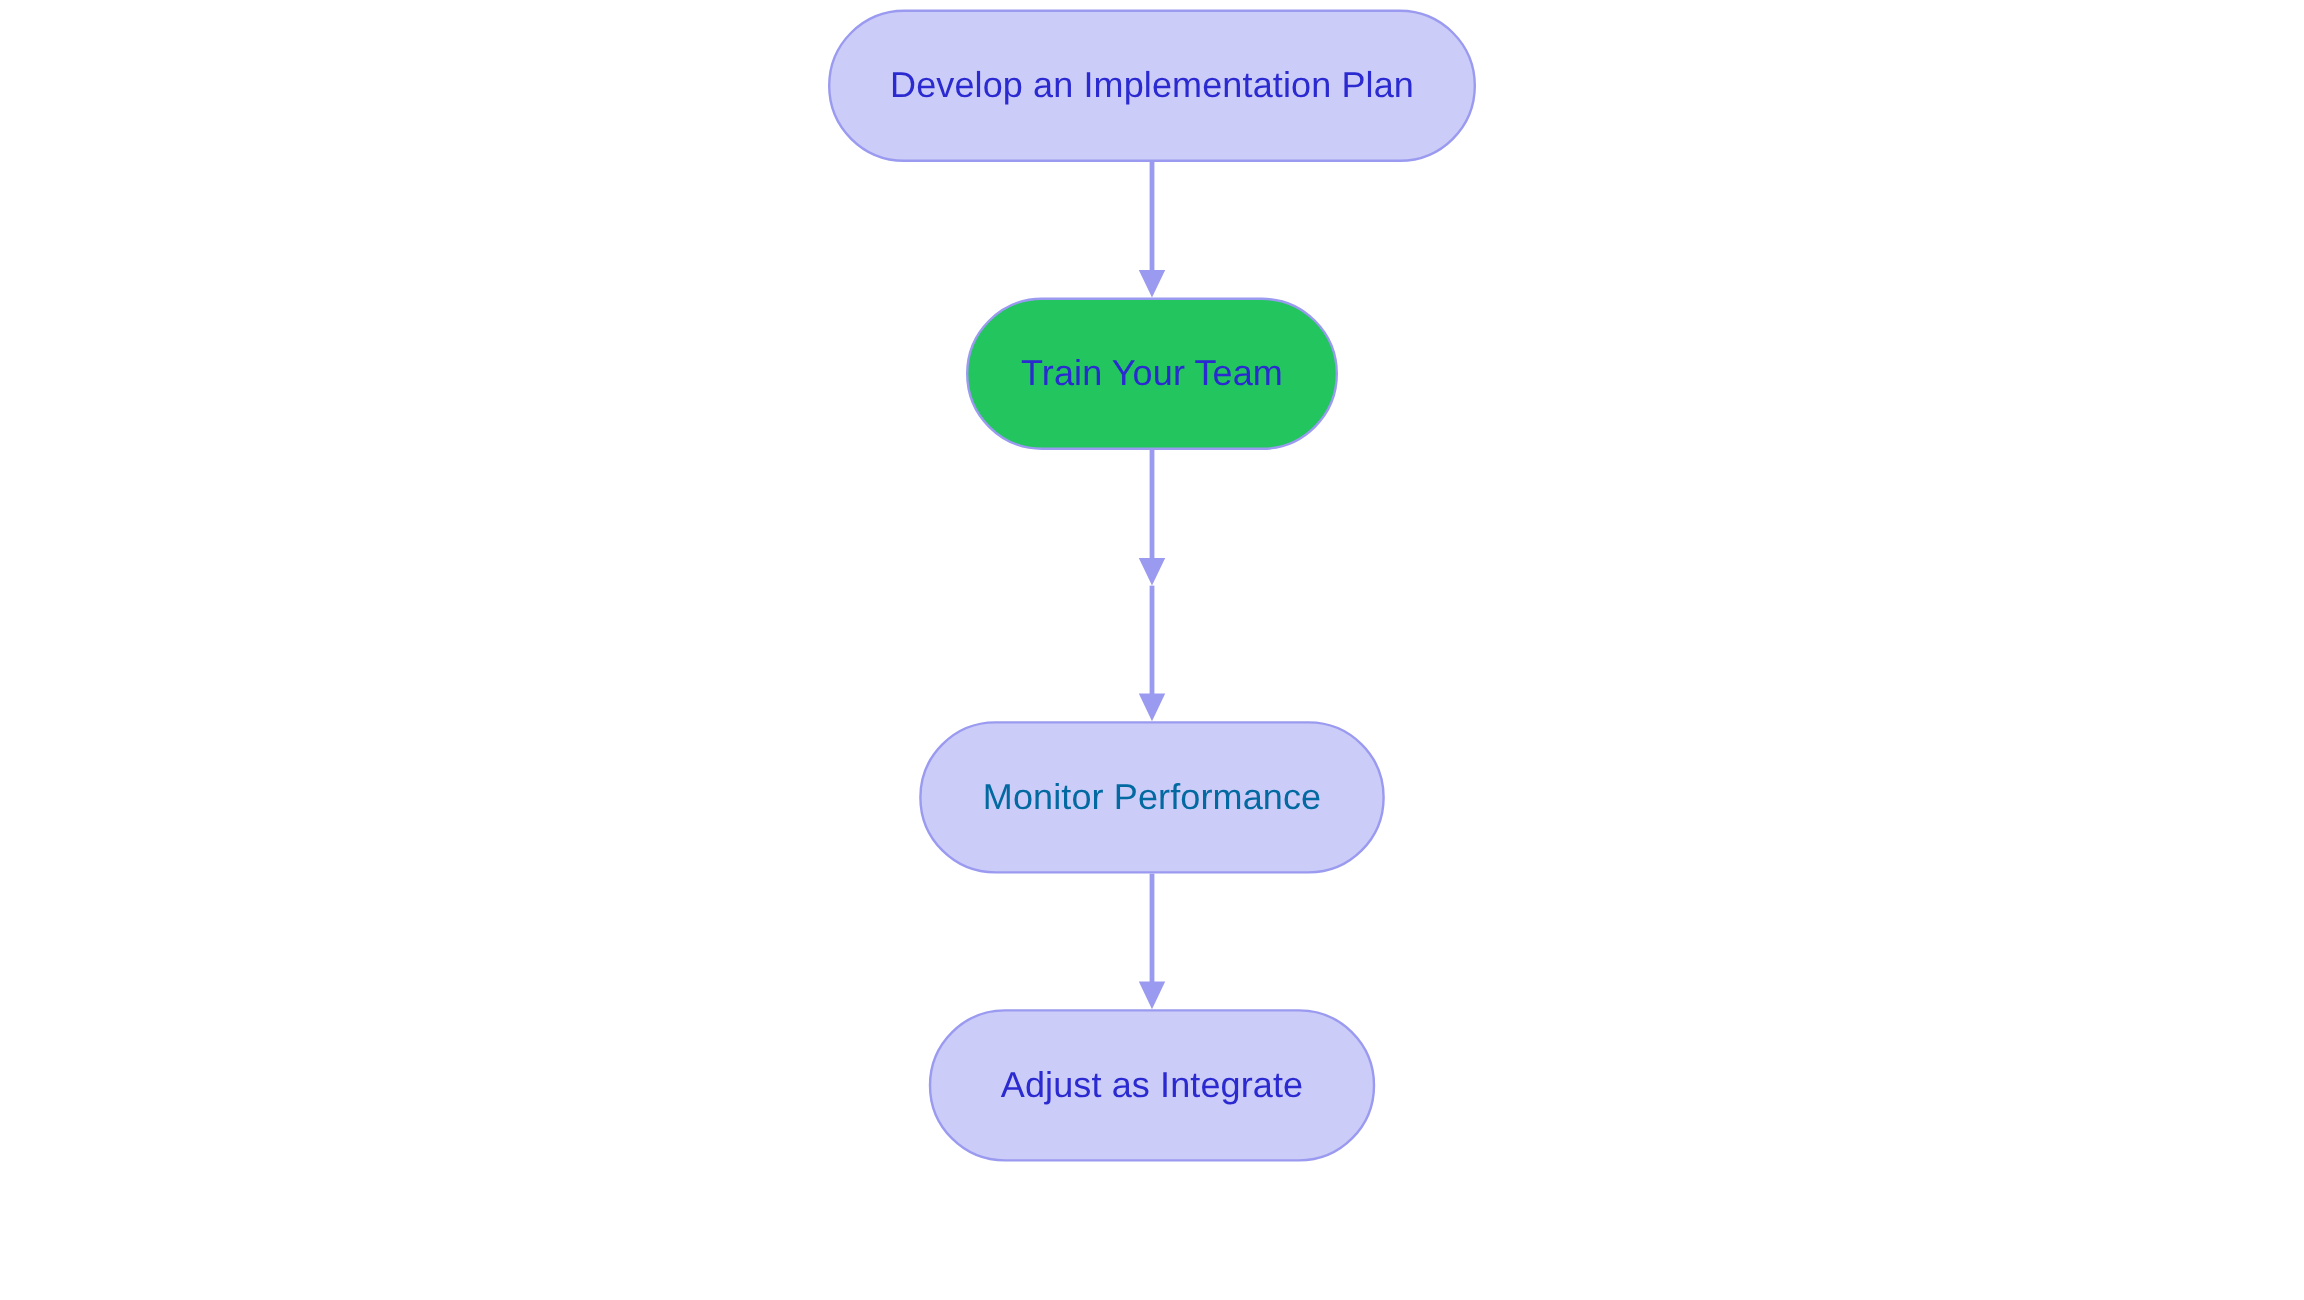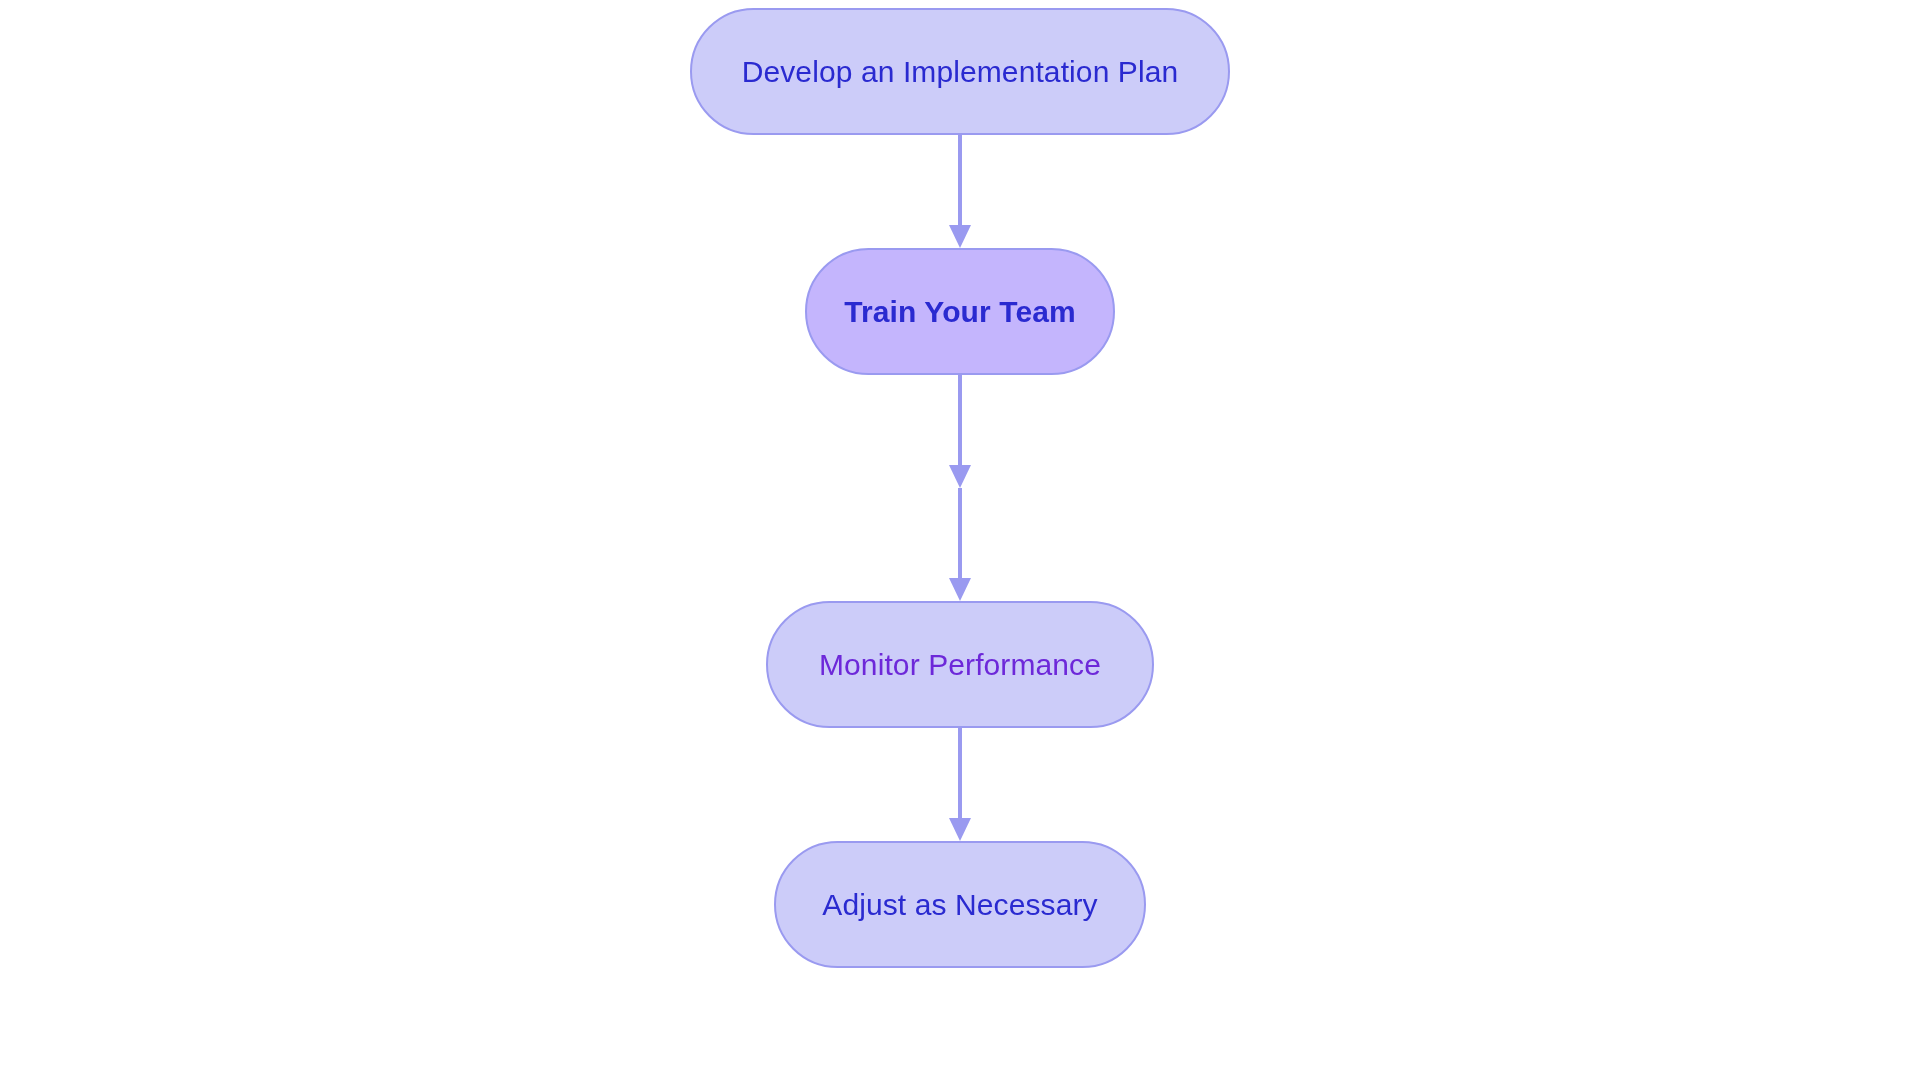--- a/index.html
+++ b/index.html
@@ -77,48 +77,48 @@
       <span class="node-label">Develop an Implementation Plan</span>
     </div>
 
     <div class="connector">
       <svg viewBox="0 0 26 113" xmlns="http://www.w3.org/2000/svg" aria-hidden="true">
         <line x1="13" y1="0" x2="13" y2="95" stroke="#9a9af0" stroke-width="4"></line>
         <polygon points="13,113 2,90 24,90" fill="#9a9af0"></polygon>
       </svg>
     </div>
 
-    <div class="node" style="width: 310px; background: #c4b5fd; border-color: rgb(154, 154, 240); color: rgb(42, 42, 208); font-weight: bold;">
+    <div class="node" style="width: 310px; background: #22c55e; border-color: rgb(154, 154, 240); color: rgb(42, 42, 208);">
       <span class="node-label">Train Your Team</span>
     </div>
 
     <div class="connector">
       <svg viewBox="0 0 26 113" xmlns="http://www.w3.org/2000/svg" aria-hidden="true">
         <line x1="13" y1="0" x2="13" y2="95" stroke="#9a9af0" stroke-width="4"></line>
         <polygon points="13,113 2,90 24,90" fill="#9a9af0"></polygon>
       </svg>
     </div>
 
 
     <div class="connector">
       <svg viewBox="0 0 26 113" xmlns="http://www.w3.org/2000/svg" aria-hidden="true">
         <line x1="13" y1="0" x2="13" y2="95" stroke="#9a9af0" stroke-width="4"></line>
         <polygon points="13,113 2,90 24,90" fill="#9a9af0"></polygon>
       </svg>
     </div>
 
-    <div class="node" style="width: 388px; background: rgb(204, 204, 249); border-color: rgb(154, 154, 240); color: #6d28d9; align-items: center;">
+    <div class="node" style="width: 388px; background: rgb(204, 204, 249); border-color: rgb(154, 154, 240); color: #0369a1; align-items: center;">
       <span class="node-label">Monitor Performance</span>
     </div>
 
     <div class="connector">
       <svg viewBox="0 0 26 113" xmlns="http://www.w3.org/2000/svg" aria-hidden="true">
         <line x1="13" y1="0" x2="13" y2="95" stroke="#9a9af0" stroke-width="4"></line>
         <polygon points="13,113 2,90 24,90" fill="#9a9af0"></polygon>
       </svg>
     </div>
 
     <div class="node" style="width: 372px; background: rgb(204, 204, 249); border-color: rgb(154, 154, 240); color: rgb(42, 42, 208);">
-      <span class="node-label">Adjust as Necessary</span>
+      <span class="node-label">Adjust as Integrate</span>
     </div>
 
   </div>
 </div>
 
 </body></html>

